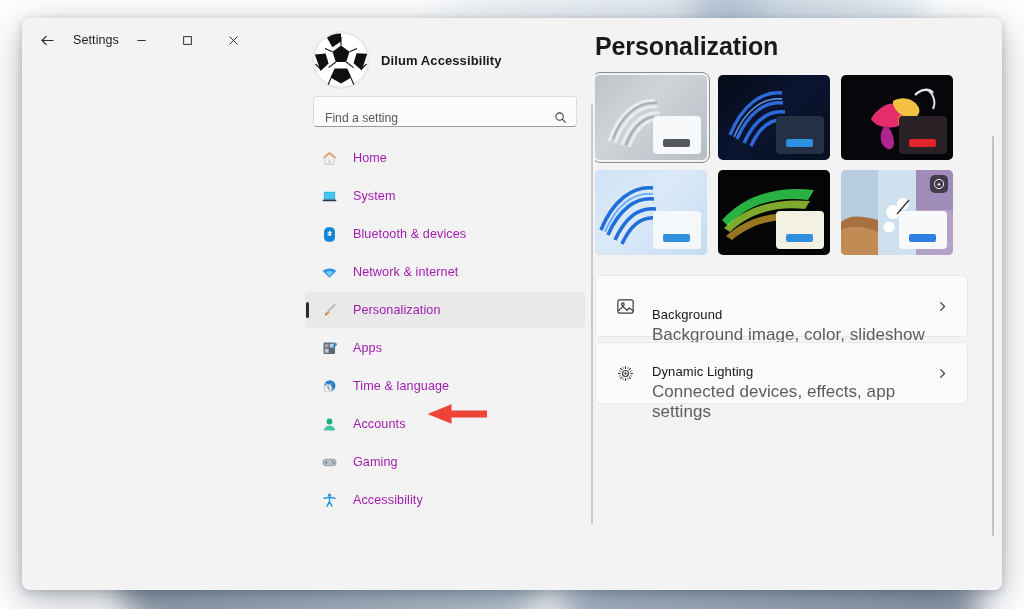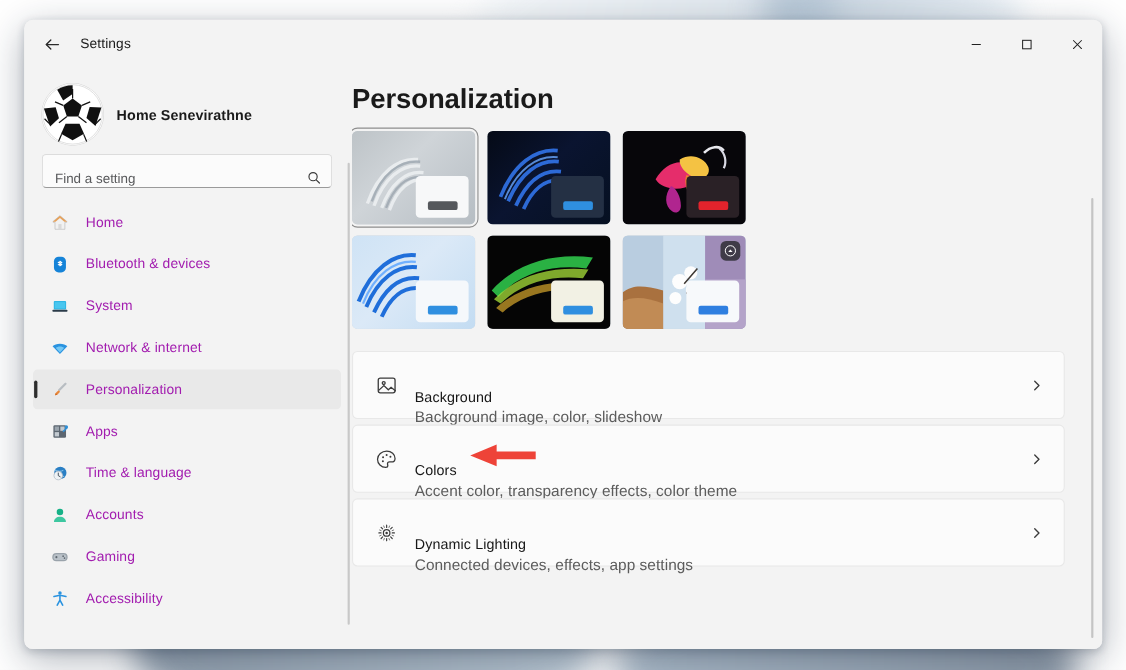--- a/index.html
+++ b/index.html
@@ -43,21 +43,22 @@
     position: absolute;
     left: 22px;
     top: 18px;
     width: 980px;
     height: 572px;
     background: #f3f3f3;
     border-radius: 8px;
     box-shadow: 0 10px 36px rgba(20,35,55,.34), 0 2px 8px rgba(20,35,55,.2);
     overflow: hidden;
     display: flex;
-    flex-direction: column;
+    flex-direction: row;
+    gap: 40px;
   }
 
   
   #titlebar {
     height: 44px;
     flex: 0 0 44px;
     display: flex;
     align-items: center;
     background: #f3f3f3;
     position: relative;
@@ -221,21 +222,21 @@
     height: 62px;
     display: flex; align-items: center;
     padding: 0 14px 0 16px;
     margin-bottom: 5px;
     position: relative;
   }
   .card-ico { width: 28px; flex: 0 0 28px; display: flex; align-items: center; justify-content: center; }
   .card-ico svg { width: 21px; height: 21px; color: #3a3a3a; }
   .card-text { margin-left: 12px; flex: 1; min-width: 0; margin-top: 39px; }
   .card-title { font-size: 13px; color: #171717; letter-spacing: .1px; line-height: 1.35; }
-  .card-sub { font-size: 14px; color: #5c5c5c; margin-top: 1px; letter-spacing: .05px; }
+  .card-sub { font-size: 17px; color: #5c5c5c; margin-top: 1px; letter-spacing: .05px; }
   .card-chev { width: 22px; flex: 0 0 22px; display: flex; align-items: center; justify-content: center; color: #3b3b3b; }
   .card-chev svg { width: 11px; height: 11px; }
 
   .main-scroll {
     position: absolute;
     right: 8px; top: 118px;
     width: 2px; height: 400px;
     background: #c4c4c4; border-radius: 1px;
   }
 
@@ -307,21 +308,21 @@
                   <path d="M19.5 19.8 12 16.6"></path>
                 <path d="M33.2 30 40.6 35.6"></path>
                   <path d="M22.8 30 15.6 35.6"></path>
                 <path d="M2.5 32 8 37.5"></path>
                   <path d="M53.5 32 48 37.5"></path>
                 <path d="M18 46 15 53"></path>
                   <path d="M38 46 41 53"></path>
               </g>
             </svg>
           </div>
-          <div class="profile-name">Home Senevirathne</div>
+          <div class="profile-name">Dilum Accessibility</div>
         </div>
 
         <div class="search-wrap">
           <div class="search-box">
             <input type="text" placeholder="Find a setting" style="">
             <svg viewBox="0 0 16 16" fill="none" stroke="currentColor" stroke-width="1.3">
               <circle cx="6.9" cy="6.9" r="4.6"></circle>
                 <path d="M10.4 10.4 14 14" stroke-linecap="round"></path>
             </svg>
           </div>
@@ -336,36 +337,36 @@
                 <path d="M10 2.4 2.3 8.9h3L10 5l4.7 3.9h3z" fill="#e6a15a"></path>
                 <rect x="8.3" y="11.4" width="3.4" height="5.6" fill="#d9d9d9"></rect>
               </svg>
             </span>
             <span class="nav-label">Home</span>
           </div>
 
           <div class="nav-item">
             <span class="nav-ico">
               <svg viewBox="0 0 20 20">
-                <rect x="3.6" y="1.6" width="12.8" height="16.8" rx="5" fill="#1583d8"></rect>
-                <path d="M8.2 6.2 12 9.1 9.9 10.6 9.9 4.9 12 6.6 8.2 9.4" fill="none" stroke="#fff" stroke-width="1.25" stroke-linejoin="round" stroke-linecap="round" transform="translate(0,2.2) scale(1,.86)"></path>
-              </svg>
-            </span>
-            <span class="nav-label">Bluetooth &amp; devices</span>
-          </div>
-
-          <div class="nav-item">
-            <span class="nav-ico">
-              <svg viewBox="0 0 20 20">
                 <rect x="3.4" y="4.4" width="13.2" height="9" rx="1" fill="#2fb6e4"></rect>
                 <rect x="4.5" y="5.5" width="11" height="6.8" fill="#49c6ef"></rect>
                 <rect x="1.9" y="13.6" width="16.2" height="2.1" rx=".9" fill="#2b3b49"></rect>
               </svg>
             </span>
             <span class="nav-label">System</span>
+          </div>
+
+          <div class="nav-item">
+            <span class="nav-ico">
+              <svg viewBox="0 0 20 20">
+                <rect x="3.6" y="1.6" width="12.8" height="16.8" rx="5" fill="#1583d8"></rect>
+                <path d="M8.2 6.2 12 9.1 9.9 10.6 9.9 4.9 12 6.6 8.2 9.4" fill="none" stroke="#fff" stroke-width="1.25" stroke-linejoin="round" stroke-linecap="round" transform="translate(0,2.2) scale(1,.86)"></path>
+              </svg>
+            </span>
+            <span class="nav-label">Bluetooth &amp; devices</span>
           </div>
 
           <div class="nav-item">
             <span class="nav-ico">
               <svg viewBox="0 0 20 20">
                 <path d="M10 5.2c3.3 0 6.2 1.2 7.9 2.9L10 16.2 2.1 8.1C3.8 6.4 6.7 5.2 10 5.2z" fill="#2a93e0"></path>
                 <path d="M10 8.2c1.8 0 3.4.6 4.4 1.6L10 14.6 5.6 9.8c1-1 2.6-1.6 4.4-1.6z" fill="#74c8f5"></path>
               </svg>
             </span>
             <span class="nav-label">Network &amp; internet</span>
@@ -582,40 +583,20 @@
               <div class="card-title">Background</div>
               <div class="card-sub">Background image, color, slideshow</div>
             </div>
             <span class="card-chev">
               <svg viewBox="0 0 12 12" fill="none" stroke="currentColor" stroke-width="1.35" stroke-linecap="round" stroke-linejoin="round">
                   <path d="M4 1.8 8.2 6 4 10.2"></path>
                 </svg>
             </span>
           </div>
 
-          <div class="card">
-            <span class="card-ico">
-              <svg viewBox="0 0 22 22" fill="none" stroke="currentColor" stroke-width="1.2">
-                <path d="M11 3.2c4.6 0 8 3.1 8 7 0 2.3-1.8 3.4-3.6 3.4h-1.6c-1.2 0-2 .8-2 1.8 0 .6.3 1 .3 1.6 0 1-.8 1.8-2 1.8-4.3 0-7.8-3.5-7.8-7.8S6.4 3.2 11 3.2z"></path>
-                <circle cx="7.6" cy="9" r=".95" fill="currentColor" stroke="none"></circle>
-                <circle cx="11" cy="6.9" r=".95" fill="currentColor" stroke="none"></circle>
-                <circle cx="14.6" cy="8.6" r=".95" fill="currentColor" stroke="none"></circle>
-                <circle cx="7.4" cy="13" r=".95" fill="currentColor" stroke="none"></circle>
-              </svg>
-            </span>
-            <div class="card-text">
-              <div class="card-title">Colors</div>
-              <div class="card-sub">Accent color, transparency effects, color theme</div>
-            </div>
-            <span class="card-chev">
-              <svg viewBox="0 0 12 12" fill="none" stroke="currentColor" stroke-width="1.35" stroke-linecap="round" stroke-linejoin="round">
-                  <path d="M4 1.8 8.2 6 4 10.2"></path>
-                </svg>
-            </span>
-          </div>
 
 
           <div class="card">
             <span class="card-ico">
               <svg viewBox="0 0 22 22">
                 <circle cx="11" cy="11" r="3.1" fill="none" stroke="currentColor" stroke-width="1.2"></circle>
                 <circle cx="11" cy="11" r="1.2" fill="currentColor"></circle>
                 <g stroke="currentColor" stroke-width="1.1" stroke-linecap="round">
                   <path d="M11 3.6v2.1M11 16.3v2.1M3.6 11h2.1M16.3 11h2.1"></path>
                   <path d="M5.7 5.7 7.2 7.2M14.8 14.8l1.5 1.5M16.3 5.7l-1.5 1.5M7.2 14.8l-1.5 1.5"></path>

